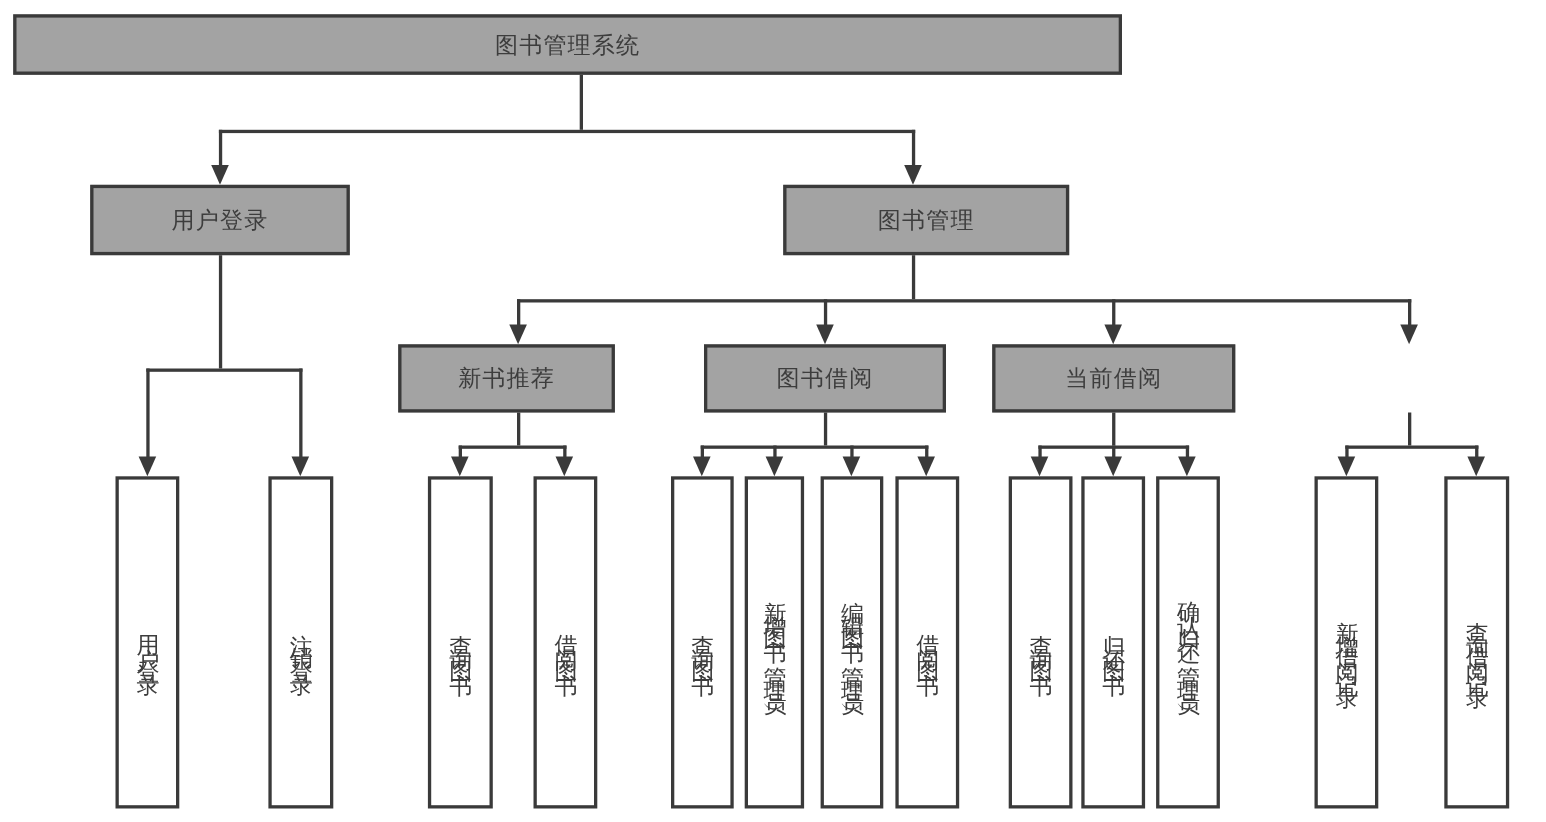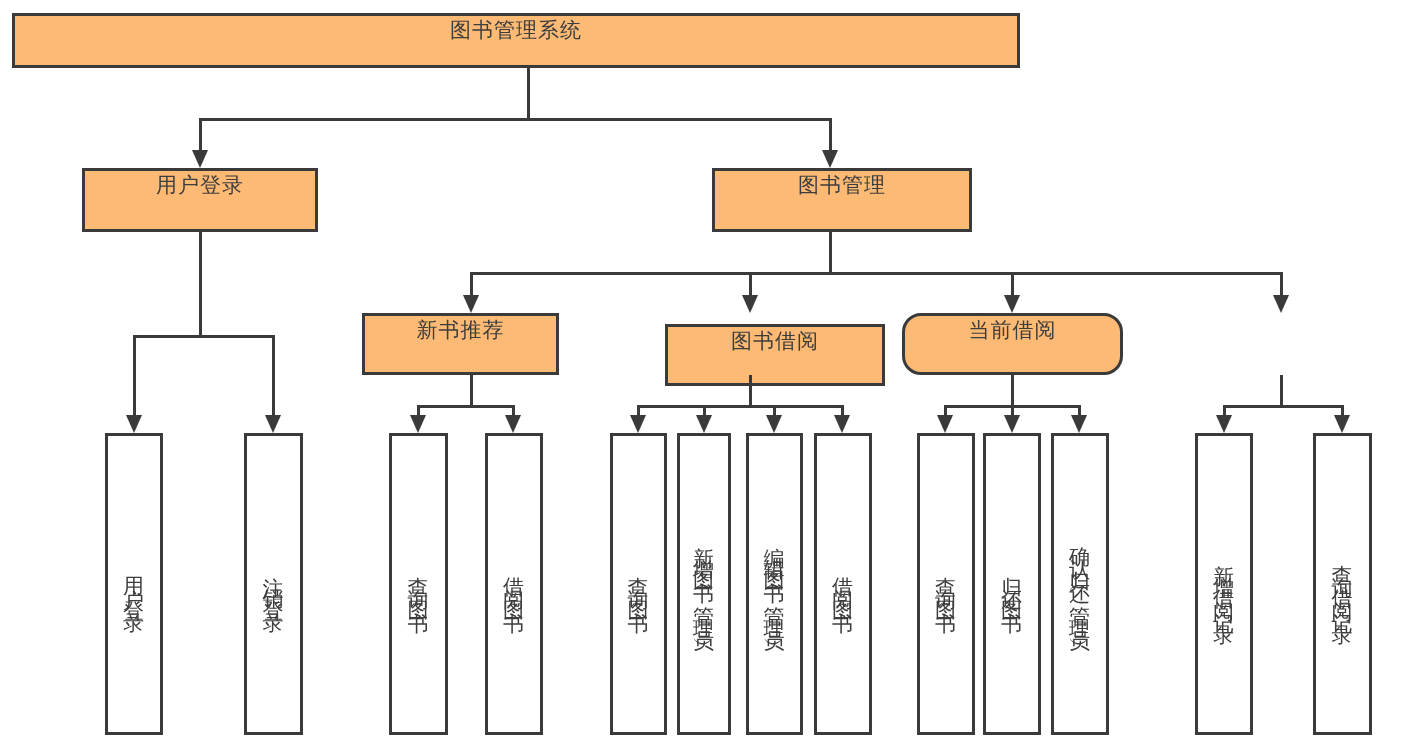--- a/index.html
+++ b/index.html
@@ -16,23 +16,24 @@
   .canvas {
     position: relative;
     width: 1405px;
     height: 747px;
     background: var(--background);
     overflow: hidden;
   }
   
   .node {
     position: absolute;
-    background: #fdba74;
+    background: #a3a3a3;
     border: 3px solid var(--line);
     display: flex;
+    align-items: center;
     justify-content: center;
     font-size: 21px;
     color: var(--text);
     letter-spacing: 1px;
     white-space: nowrap;
   }
   
   .vnode {
     position: absolute;
     background: #fff;
@@ -104,24 +105,24 @@
   <div class="vline" style="left:749px; top:272px; height:26px;"></div>
   <div class="ah" style="left:742px; top:295px;"></div>
   <div class="vline" style="left:1011px; top:272px; height:26px;"></div>
   <div class="ah" style="left:1004px; top:295px;"></div>
   <div class="vline" style="left:1280px; top:272px; height:26px;"></div>
   <div class="ah" style="left:1273px; top:295px;"></div>
 
   <div class="node" style="left:362px; top:313px; width:197px; height:62px;">
     <span>新书推荐</span>
   </div>
-  <div class="node" style="left:640px; top:324px; width:220px; height:62px;margin-left:25px;">
+  <div class="node" style="left:640px; top:313px; width:220px; height:62px;">
     <span>图书借阅</span>
   </div>
-  <div class="node" style="left:902px; top:313px; width:221px; height:62px;border-radius:19px;">
+  <div class="node" style="left:902px; top:313px; width:221px; height:62px;">
     <span>当前借阅</span>
   </div>
 
   <div class="vline" style="left:470px; top:375px; height:30px;"></div>
   <div class="hline" style="left:417px; top:405px; width:98px;"></div>
   <div class="vline" style="left:417px; top:405px; height:12px;"></div>
   <div class="ah" style="left:410px; top:415px;"></div>
   <div class="vline" style="left:512px; top:405px; height:12px;"></div>
   <div class="ah" style="left:505px; top:415px;"></div>
 

